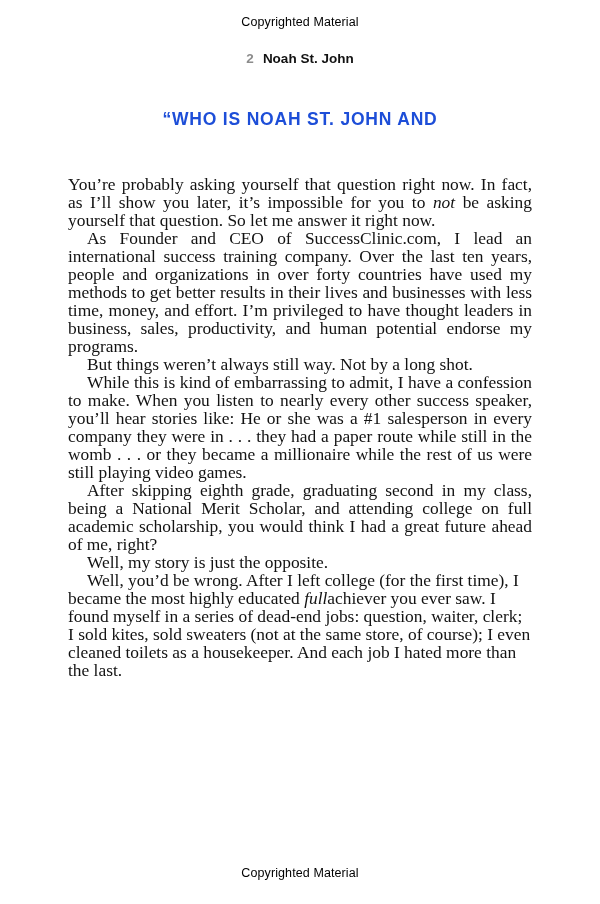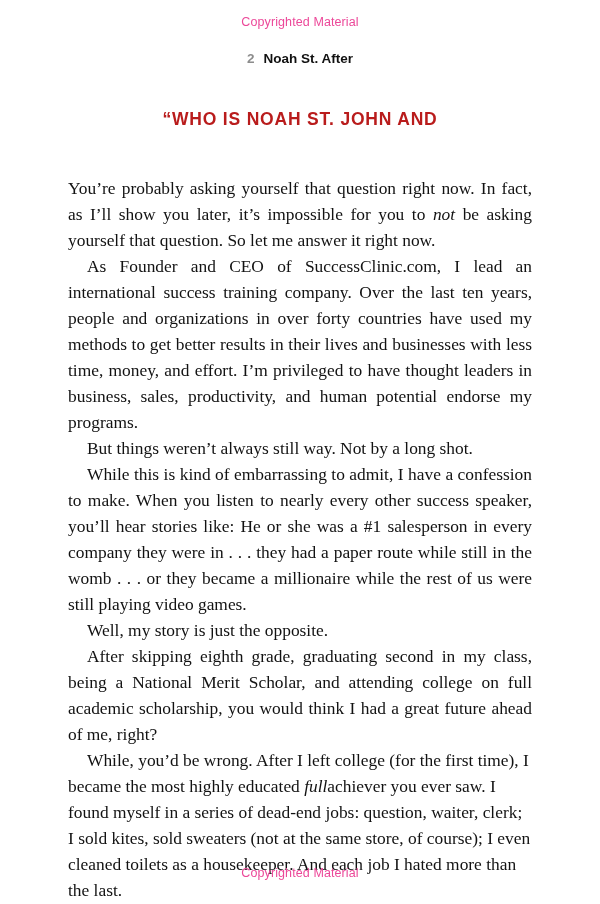--- a/index.html
+++ b/index.html
@@ -18,21 +18,21 @@
 
   
   .watermark {
     position: absolute;
     left: 0;
     width: 600px;
     text-align: center;
     font-family: "Liberation Sans", "DejaVu Sans", sans-serif;
     font-size: 12.5px;
     letter-spacing: 0.1px;
-    color: #ec4899;
+    color: #000000;
     white-space: nowrap;
   }
   .watermark-top { top: 15px; }
   .watermark-bottom { top: 866px; }
 
   
   .running-head {
     position: absolute;
     top: 51px;
     left: 0;
@@ -55,34 +55,34 @@
     position: absolute;
     top: 96px;
     left: 68px;
     width: 464px;
     text-align: center;
     font-family: "Liberation Sans", "DejaVu Sans", sans-serif;
     font-weight: bold;
     font-size: 17.5px;
     line-height: 23px;
     letter-spacing: 0.8px;
-    color: #b91c1c;
+    color: #1d4ed8;
   }
   .chapter-heading .hl {
     display: block;
   }
 
   
   .body-text {
     position: absolute;
     top: 175px;
     left: 68px;
     width: 464px;
     font-size: 17.4px;
-    line-height: 26px;
+    line-height: 18px;
     color: #121212;
     text-align: justify;
     text-justify: inter-word;
     -webkit-hyphens: none;
     hyphens: none;
   }
   .body-text p {
     margin: 0;
     text-indent: 19px;
   }
@@ -100,40 +100,40 @@
   }
 </style>
 </head>
 <body>
 
 <div class="page">
 
   <div class="watermark watermark-top">Copyrighted Material</div>
 
   <div class="running-head">
-    <span class="folio">2</span><span>Noah St. After</span>
+    <span class="folio">2</span><span>Noah St. John</span>
   </div>
 
   <h1 class="chapter-heading">
     <span class="hl">“WHO IS NOAH ST. JOHN AND</span>
   </h1>
 
   <div class="body-text">
 
     <p class="no-indent"><span>You’re probably asking yourself that question right now. In fact, as I’ll show you later, it’s impossible for you to </span><i>not</i><span> be asking yourself that question. So let me answer it right now.</span></p>
 
     <p><span>As Founder and CEO of </span><b>SuccessClinic.com</b><span>, I lead an international success training company. Over the last ten years, people and organizations in over forty countries have used my methods to get better results in their lives and businesses with less time, money, and effort. I’m privileged to have thought leaders in business, sales, productivity, and human potential endorse my programs.</span></p>
 
     <p>But things weren’t always still way. Not by a long shot.</p>
 
     <p>While this is kind of embarrassing to admit, I have a confession to make. When you listen to nearly every other success speaker, you’ll hear stories like: He or she was a #1 salesperson in every company they were in . . . they had a paper route while still in the womb . . . or they became a millionaire while the rest of us were still playing video games.</p>
 
+    <p>After skipping eighth grade, graduating second in my class, being a National Merit Scholar, and attending college on full academic scholarship, you would think I had a great future ahead of me, right?</p>
+
     <p>Well, my story is just the opposite.</p>
 
-    <p>After skipping eighth grade, graduating second in my class, being a National Merit Scholar, and attending college on full academic scholarship, you would think I had a great future ahead of me, right?</p>
-
-    <p class="last"><span>While, you’d be wrong. After I left college (for the first time), I became the most highly educated </span><i>full</i><span>achiever you ever saw. I found myself in a series of dead-end jobs: question, waiter, clerk; I sold kites, sold sweaters (not at the same store, of course); I even cleaned toilets as a housekeeper. And each job I hated more than the last.</span></p>
+    <p class="last"><span>Well, you’d be wrong. After I left college (for the first time), I became the most highly educated </span><i>full</i><span>achiever you ever saw. I found myself in a series of dead-end jobs: question, waiter, clerk; I sold kites, sold sweaters (not at the same store, of course); I even cleaned toilets as a housekeeper. And each job I hated more than the last.</span></p>
 
   </div>
 
   <div class="watermark watermark-bottom">Copyrighted Material</div>
 
 </div>
 
 </body></html>

